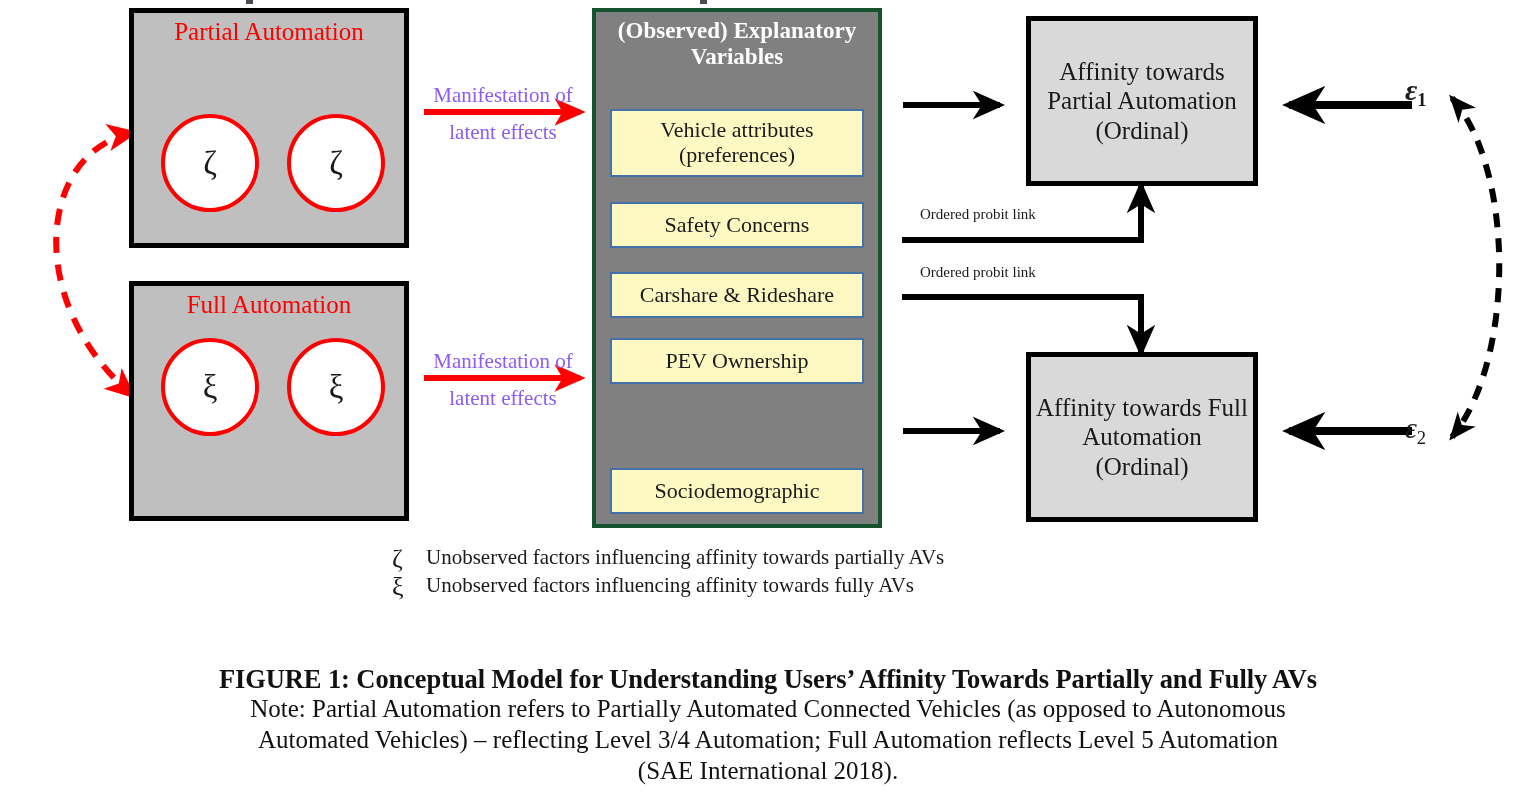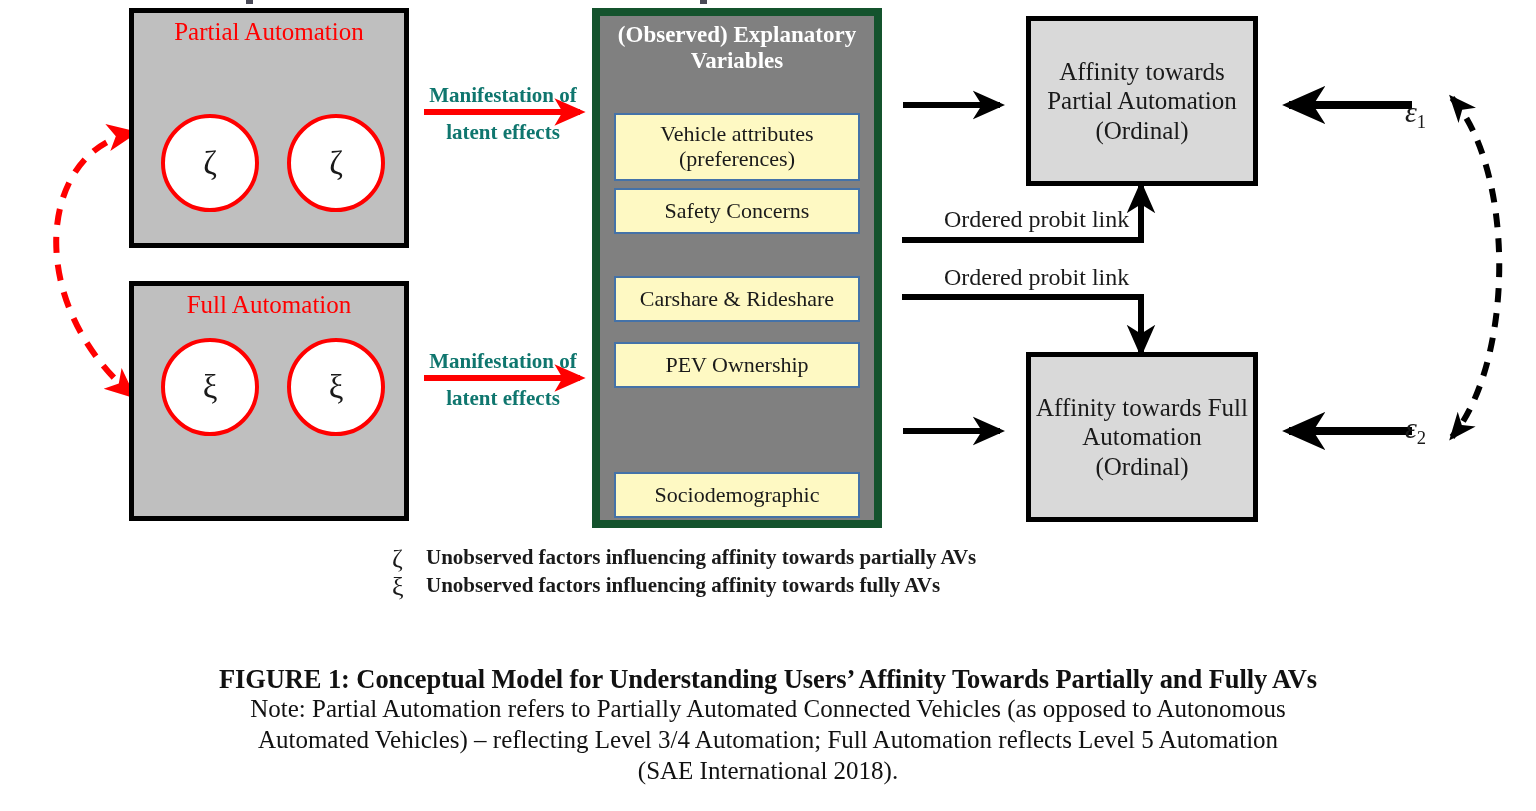--- a/index.html
+++ b/index.html
@@ -23,21 +23,21 @@
   .latent-circle{
     position:absolute;background:#ffffff;border:4px solid #ff0000;
     border-radius:50%;box-sizing:border-box;
     display:flex;align-items:center;justify-content:center;
     color:#1a1a1a;font-size:33px;font-style:normal;
   }
 
   
   #expl-box{
     position:absolute;left:592px;top:8px;width:290px;height:520px;
-    background:#808080;border:8px solid #14532d;box-sizing:border-box;
+    background:#808080;border:4px solid #14532d;box-sizing:border-box;
   }
   #expl-header{
     position:absolute;left:8px;right:8px;top:6px;text-align:center;
     color:#ffffff;font-weight:bold;font-size:23px;line-height:1.12;
   }
   .expl-item{
     position:absolute;left:14px;right:14px;background:#fef9c3;
     border:2px solid #4472a8;box-sizing:border-box;
     display:flex;align-items:center;justify-content:center;text-align:center;
     color:#1a1a1a;font-size:22px;line-height:1.12;
@@ -45,30 +45,30 @@
 
   
   .affinity-box{
     position:absolute;background:#d9d9d9;border:5px solid #000000;
     box-sizing:border-box;display:flex;align-items:center;justify-content:center;
     text-align:center;color:#1a1a1a;font-size:25px;line-height:1.18;
   }
 
   
   .lbl{position:absolute;white-space:nowrap;}
-  .lbl-red{color:#0f766e;font-size:21px;line-height:1.1;text-align:center;font-weight:700;}
-  .lbl-blk{color:#1a1a1a;font-size:24px;margin-left:24px;}
+  .lbl-red{color:#8b5cf6;font-size:21px;line-height:1.1;text-align:center;font-weight:400;}
+  .lbl-blk{color:#1a1a1a;font-size:15px;}
   .eps{position:absolute;color:#1a1a1a;font-size:30px;font-style:italic;}
   .eps sub{font-size:0.62em;font-style:normal;vertical-align:-0.30em;}
 
   
   #legend{position:absolute;left:392px;top:546px;width:760px;}
   .legend-row{display:flex;align-items:flex-start;margin-bottom:2px;}
   .legend-sym{width:34px;text-align:left;font-size:26px;color:#1a1a1a;line-height:1.0;}
-  .legend-txt{font-size:21px;color:#1a1a1a;line-height:1.08;font-weight:bold;}
+  .legend-txt{font-size:21px;color:#1a1a1a;line-height:1.08;}
 
   
   #caption{
     position:absolute;left:10px;right:10px;top:640px;text-align:center;
     color:#111111;
   }
   #caption-title{font-size:26.5px;font-weight:bold;line-height:1.15;letter-spacing:-0.1px;margin-top:24px;}
   .caption-note{font-size:25px;line-height:1.23;}
   
   .clip-tick{position:absolute;top:0;width:7px;height:4px;background:#2a2a3a;opacity:.85;}
@@ -142,38 +142,38 @@
     <div>Manifestation of</div>
   </div>
   <div class="lbl lbl-red" style="left:424px;top:387px;width:158px;">
     <div>latent effects</div>
   </div>
 
   <div id="expl-box">
     <div id="expl-header">(Observed) Explanatory Variables</div>
 
     <div class="expl-item" style="top:97px;height:68px;">Vehicle attributes (preferences)</div>
-    <div class="expl-item" style="top:172px;height:46px;">Safety Concerns</div>
+    <div class="expl-item" style="top:190px;height:46px;">Safety Concerns</div>
     <div class="expl-item" style="top:260px;height:46px;">Carshare &amp; Rideshare</div>
     <div class="expl-item" style="top:326px;height:46px;">PEV Ownership</div>
     <div class="expl-item" style="top:456px;height:46px;">Sociodemographic</div>
   </div>
 
   <div class="lbl lbl-blk" style="left:920px;top:206px;">Ordered probit link</div>
   <div class="lbl lbl-blk" style="left:920px;top:264px;">Ordered probit link</div>
 
   <div class="affinity-box" style="left:1026px;top:16px;width:232px;height:170px;">
     <span style="display:block;width:214px;">Affinity towards Partial Automation (Ordinal)</span>
   </div>
 
   <div class="affinity-box" style="left:1026px;top:352px;width:232px;height:170px;">
     <span style="display:block;width:214px;">Affinity towards Full Automation (Ordinal)</span>
   </div>
 
-  <div class="eps" style="left:1405px;top:95px;">
+  <div class="eps" style="left:1405px;top:73px;font-weight:bold;">
     <span>ε</span><sub>1</sub>
   </div>
   <div class="eps" style="left:1405px;top:411px;text-align:right;">
     <span>ε</span><sub>2</sub>
   </div>
 
   <div id="legend">
     <div class="legend-row">
       <div class="legend-sym">ζ</div>
       <div class="legend-txt">Unobserved factors influencing affinity towards partially AVs</div>

